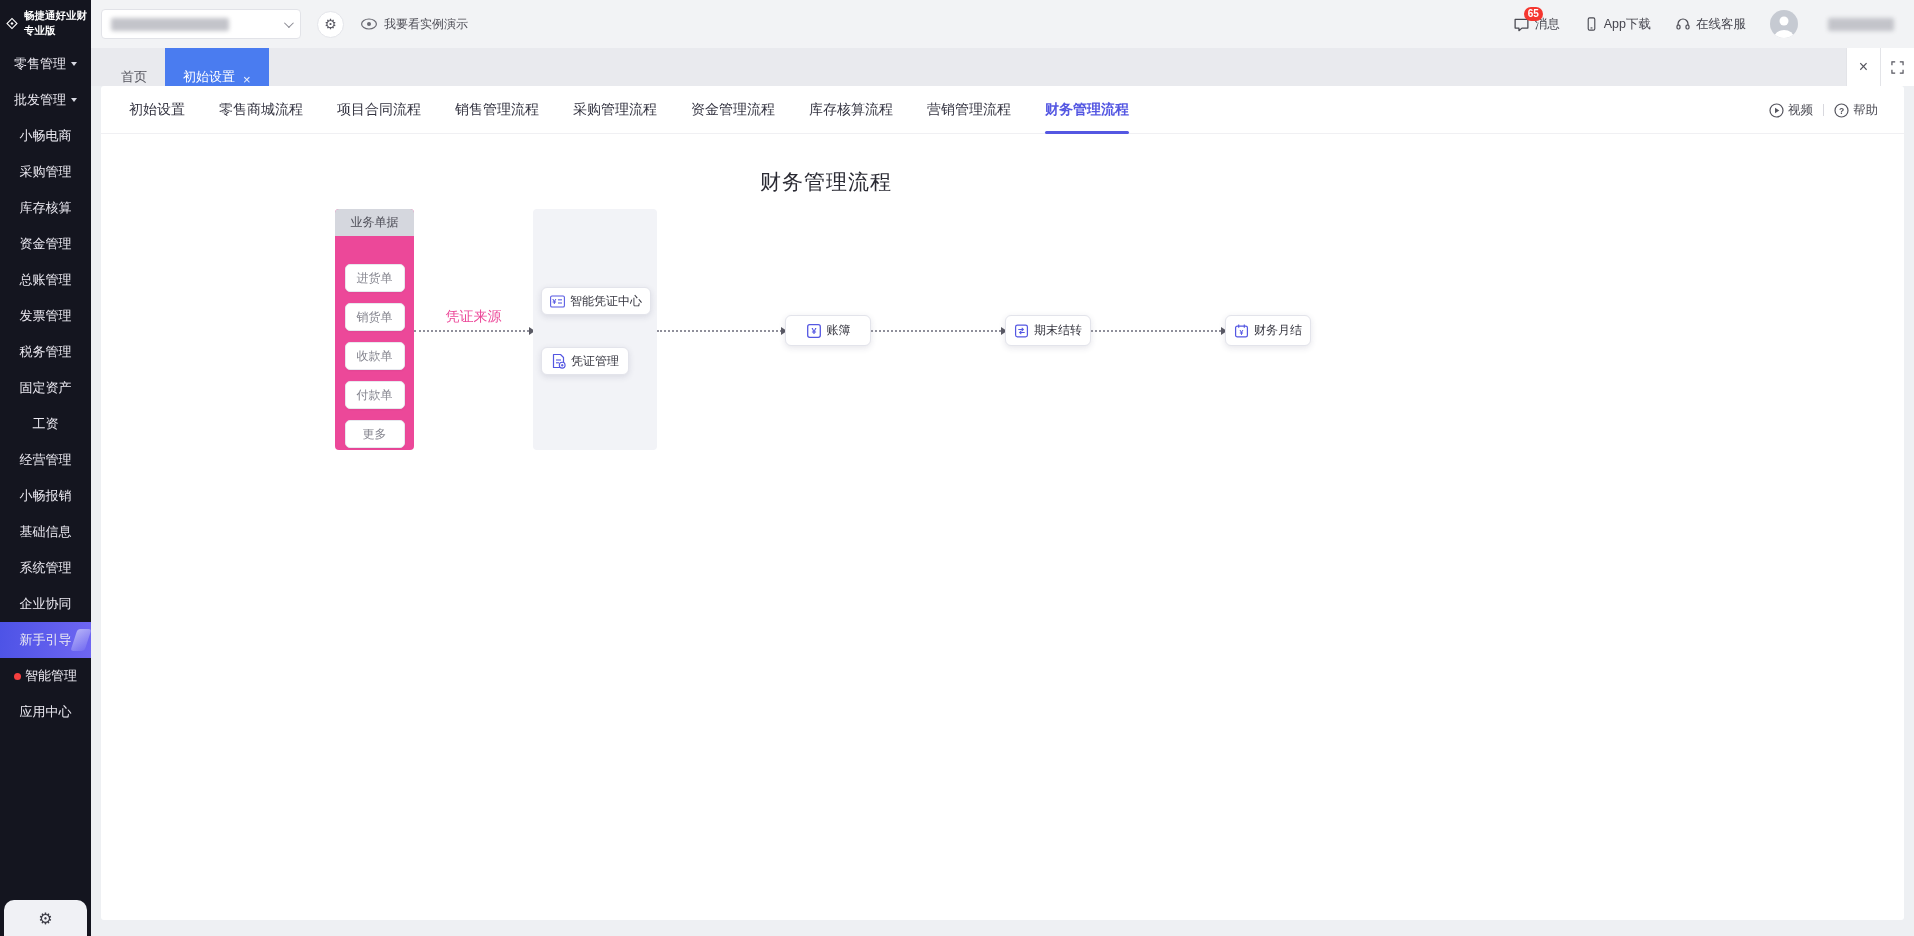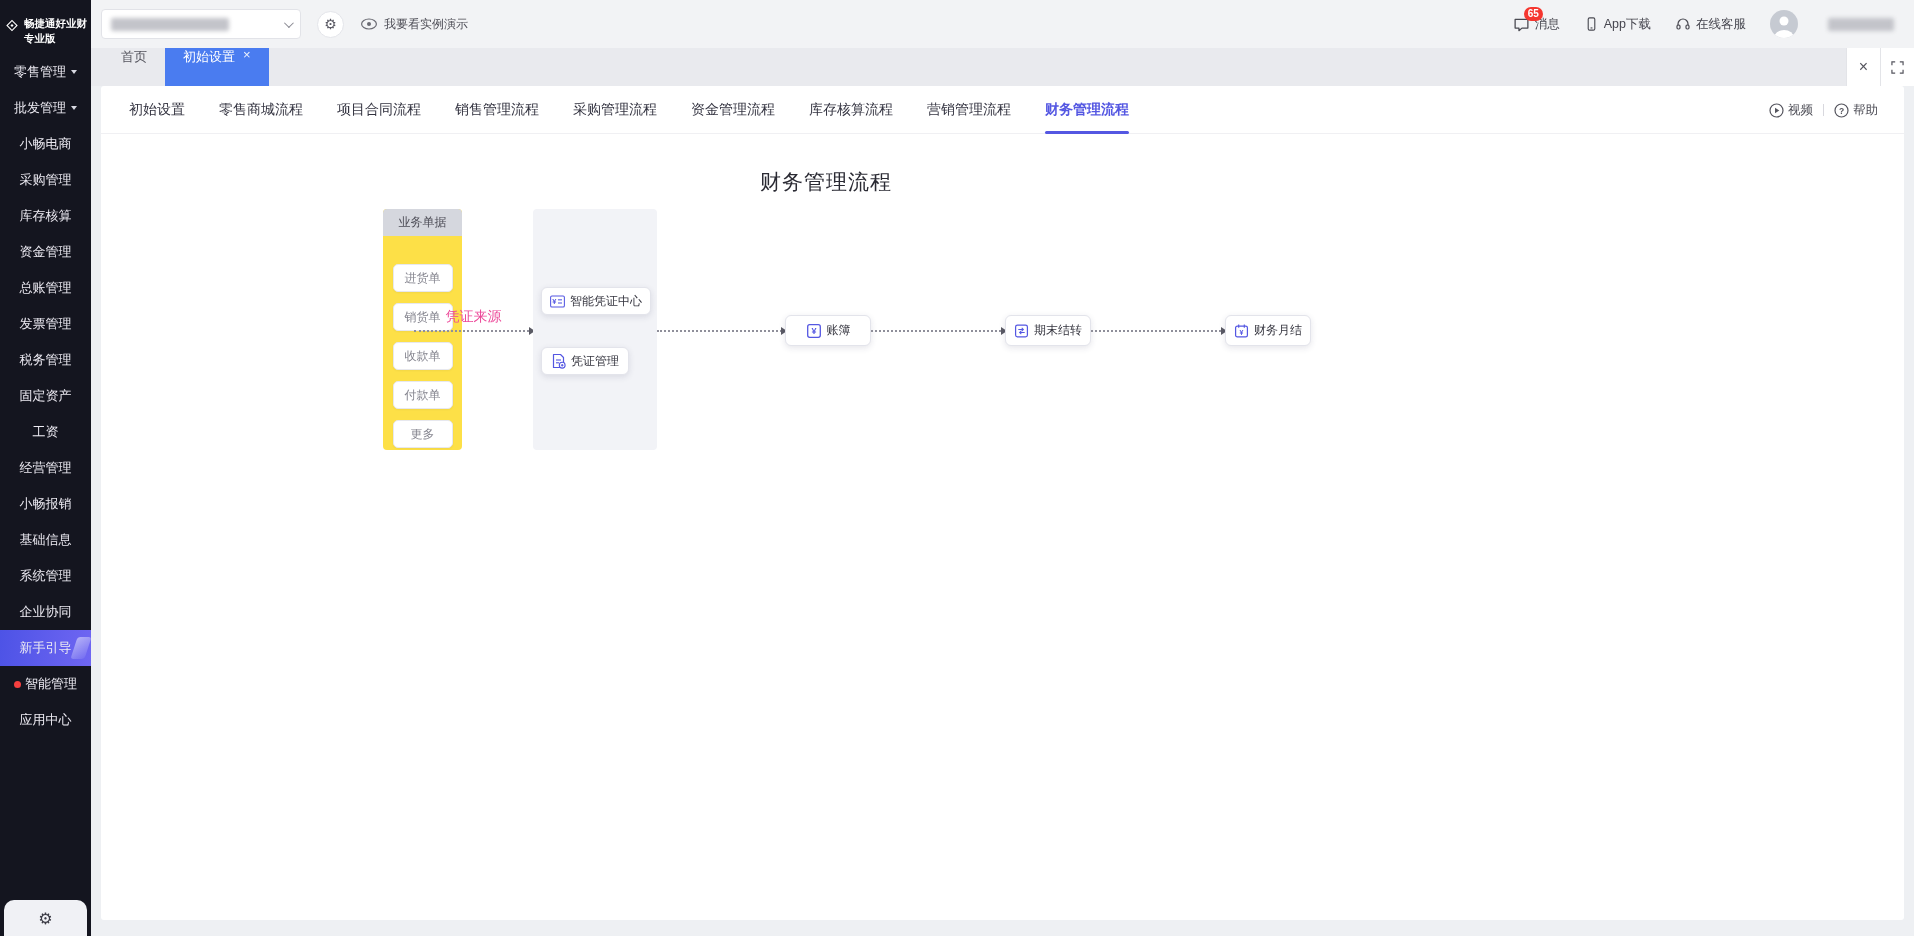--- a/index.html
+++ b/index.html
@@ -2,21 +2,21 @@
 <html><head>
 <meta charset="utf-8">
 <style>
   * { margin:0; padding:0; box-sizing:border-box; }
   html,body { width:1914px; height:936px; overflow:hidden; }
   body { font-family:"Liberation Sans","DejaVu Sans",sans-serif; background:#eef0f3; font-size:13px; }
   .app { display:flex; width:1914px; height:936px; }
 
   
   .sidebar { flex:0 0 91px; width:91px; background:#14151f; color:#eceaf2; display:flex; flex-direction:column; }
-  .logo { padding:16px 4px 6px 5px; display:flex; align-items:flex-start; gap:5px; }
+  .logo { padding:8px 4px 6px 5px; display:flex; align-items:center; gap:5px; }
   .brand-text { font-size:10.5px; font-weight:bold; line-height:1.45; color:#fff; white-space:nowrap; }
   .side-nav { flex:1; padding-top:2px; }
   .side-item { height:36px; display:flex; align-items:center; justify-content:center; font-size:13px; cursor:pointer; position:relative; white-space:nowrap; }
   .side-caret { width:0; height:0; border-left:3.5px solid transparent; border-right:3.5px solid transparent; border-top:4.5px solid #d8d9e2; margin-left:5px; }
   .side-item.active { background:linear-gradient(95deg,#4d53e6 0%,#6f66f2 100%); }
   .side-item.active::after { content:""; position:absolute; right:3px; top:7px; width:14px; height:22px; background:linear-gradient(135deg,rgba(255,255,255,0.5),rgba(255,255,255,0.06)); transform:skewX(-18deg); border-radius:3px; }
   .red-dot { width:7px; height:7px; border-radius:50%; background:#f53f3f; margin-right:4px; flex:0 0 auto; }
   .sidebar-footer { height:36px; margin:0 4px; background:#f0f1f5; border-radius:10px 10px 0 0; display:flex; align-items:center; justify-content:center; font-size:16px; color:#3c3c46; cursor:pointer; }
 
   
@@ -31,42 +31,42 @@
   .icon-circle { width:27px; height:27px; border-radius:50%; background:#fff; border:1px solid #e4e5ea; display:flex; align-items:center; justify-content:center; font-size:14px; color:#5a5a64; cursor:pointer; }
   .demo-link { display:flex; align-items:center; gap:6px; color:#4c4c55; font-size:12px; cursor:pointer; }
   .topbar-right { margin-left:auto; display:flex; align-items:center; gap:24px; }
   .top-item { display:flex; align-items:center; gap:5px; color:#46464f; font-size:12.5px; cursor:pointer; }
   .icon-wrap { position:relative; display:inline-flex; }
   .badge { position:absolute; top:-9px; right:-13px; background:#f5362f; color:#fff; font-size:10px; height:14px; line-height:14px; padding:0 4px; border-radius:8px; font-weight:bold; }
   .avatar { width:28px; height:28px; border-radius:50%; background:#c6cad2; display:flex; align-items:flex-end; justify-content:center; overflow:hidden; cursor:pointer; }
 
   
   .tabbar { height:38px; background:#e9eaee; display:flex; align-items:stretch; padding-left:12px; position:relative; }
-  .tab { display:flex; align-items:flex-start; gap:8px; padding:0 18px; font-size:13px; color:#55555e; cursor:pointer; }
+  .tab { display:flex; align-items:flex-end; gap:8px; padding:0 18px; font-size:13px; color:#55555e; cursor:pointer; }
   .tab.active { background:#4a7cf0; color:#fff; }
   .tab-close { font-size:13px; line-height:1; opacity:0.9; cursor:pointer; }
   .tab-actions { position:absolute; right:0; top:0; height:38px; display:flex; }
   .tab-action { width:34px; display:flex; align-items:center; justify-content:center; background:#fff; border-left:1px solid #e3e4e8; color:#55555e; font-size:16px; cursor:pointer; }
 
   
   .content { flex:1; padding:0 10px 16px 10px; }
   .panel { width:100%; height:100%; background:#fff; border-radius:3px; position:relative; }
 
   .nav-tabs { display:flex; align-items:center; height:48px; padding:0 28px; gap:34px; border-bottom:1px solid #f0f0f3; }
   .nav-tab { font-size:14px; color:#333340; height:48px; display:flex; align-items:center; cursor:pointer; position:relative; white-space:nowrap; }
   .nav-tab.active { color:#5457e2; font-weight:bold; }
   .nav-tab.active::after { content:""; position:absolute; left:0; right:0; bottom:0; height:3px; background:#5457e2; border-radius:2px; }
   .nav-utils { position:absolute; right:26px; top:0; height:48px; display:flex; align-items:center; gap:10px; }
   .util-item { display:flex; align-items:center; gap:4px; font-size:12.5px; color:#4c4c55; cursor:pointer; }
   .util-divider { width:1px; height:12px; background:#d8d8de; }
 
   .page-title { position:absolute; top:82px; left:725px; transform:translateX(-50%); font-size:21px; color:#2a2a33; font-weight:500; letter-spacing:1px; }
 
   
-  .src-panel { position:absolute; left:234px; top:123px; width:79px; height:241px; background:#fde047; border-radius:4px;margin-left:48px; }
+  .src-panel { position:absolute; left:234px; top:123px; width:79px; height:241px; background:#ec4899; border-radius:4px; }
   .src-header { height:27px; background:#d5d7de; border-radius:4px 4px 0 0; display:flex; align-items:center; justify-content:center; font-size:12px; color:#4c4c56; }
   .src-items { padding-top:28px; }
   .src-item { width:60px; height:28px; margin:0 auto 11px auto; background:#fff; border:1px solid #e7e8ee; border-radius:5px; display:flex; align-items:center; justify-content:center; font-size:12px; color:#84848e; box-shadow:0 1px 2px rgba(30,30,60,0.05); cursor:pointer; }
   .mid-panel { position:absolute; left:432px; top:123px; width:124px; height:241px; background:#f2f3f7; border-radius:4px; }
   .flow-btn { position:absolute; height:28px; background:#fff; border:1px solid #e3e4eb; border-radius:6px; display:inline-flex; align-items:center; justify-content:center; gap:5px; font-size:12px; color:#35353f; box-shadow:0 2px 6px rgba(40,40,80,0.12); padding:0 8px; cursor:pointer; white-space:nowrap; }
   .btn-voucher-center { left:440px; top:201px; width:110px; }
   .btn-voucher-manage { left:440px; top:261px; width:88px; }
   .chain-btn { top:229px; height:31px; }
   .btn-ledger { left:684px; width:86px; }
   .btn-carryover { left:904px; width:86px; }

